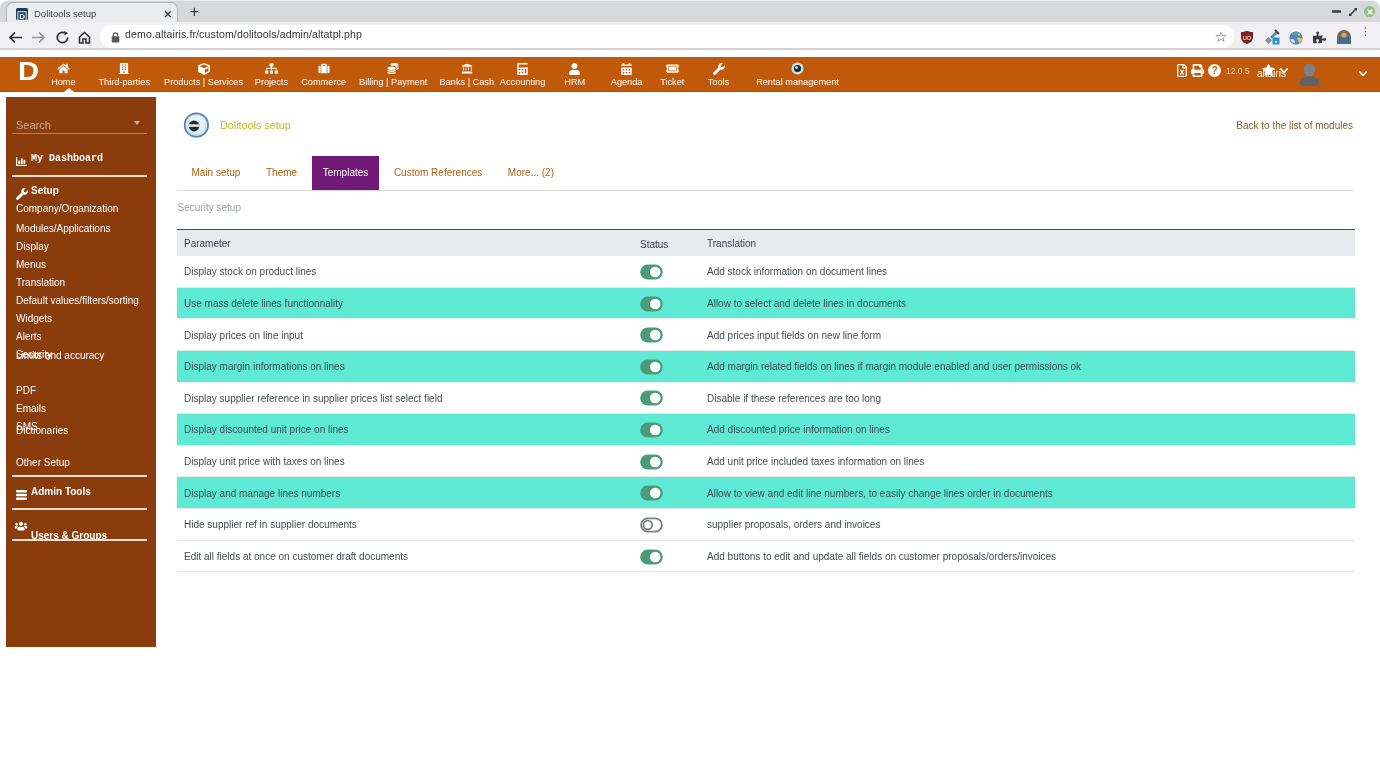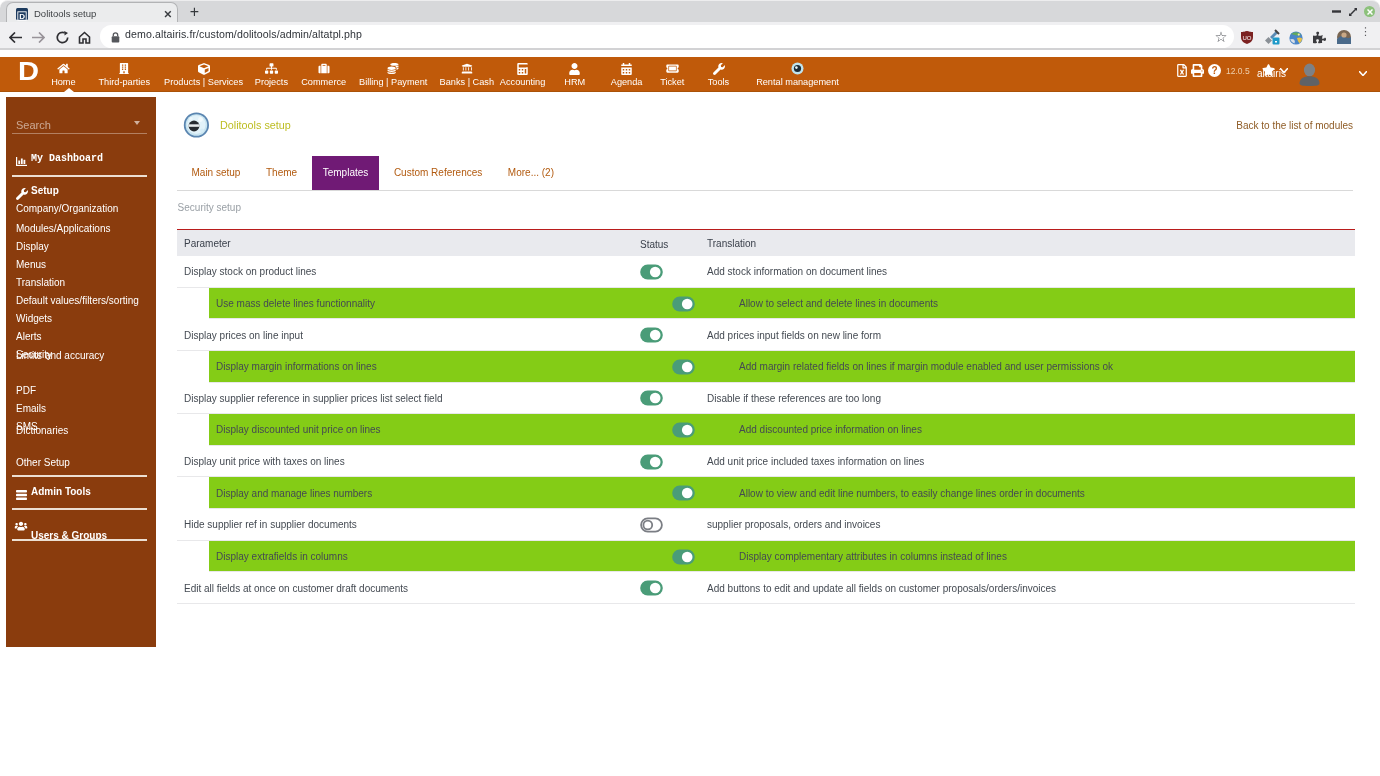--- a/index.html
+++ b/index.html
@@ -44,21 +44,21 @@
   #tabs { position:absolute; left:178.7px; top:156px; height:34px; }
   .ctab { display:inline-block; vertical-align:top; height:34px; line-height:34px; padding:0 11px;
     margin:0 1.8px; font-size:10px; color:#b25a0f; }
   .ctab.active { background:#701a75; color:#fff; }
   #tabline { position:absolute; left:177px; top:190px; width:1176px; height:1px; background:#d9d9d9; }
   #tsetup { position:absolute; left:177.6px; top:202px; font-size:10px; color:#9aa0a6; }
   
   #tbl { position:absolute; left:176.5px; top:229px; width:1178.5px; font-size:10px; color:#444a52; }
   #thead { position:relative; height:27px; background:#e9eaee; color:#3b414c; border-top:1px solid #b91c1c; }
   .trow { height:31.64px; border-bottom:1px solid #e8e8ea; position:relative; }
-  .trow.even { background:#84cc16;margin-left:32px; }
+  .trow.even { background:#5eead4; }
   .c1 { position:absolute; left:7.5px; top:50%; transform:translateY(-50%); white-space:nowrap; }
   .c2 { position:absolute; left:463.5px; top:52%; transform:translateY(-50%); }
   .c2 svg { display:block; }
   .c3 { position:absolute; left:530.5px; top:50%; transform:translateY(-50%); white-space:nowrap; }
   #thead .c1,#thead .c2,#thead .c3 { white-space:nowrap; }
 </style>
 </head>
 <body>
 
 <div id="tabbar">
@@ -420,30 +420,20 @@
   <div class="trow">
       <span class="c1">Hide supplier ref in supplier documents</span>
       <span class="c2">
         <svg class="tgoff" width="23" height="16" viewBox="0 0 23 16">
           <rect x="1.1" y="1.4" width="20.8" height="13.2" rx="6.6" fill="#fff" stroke="#7b7e84" stroke-width="1.8"></rect>
           <circle cx="7.8" cy="8" r="4.4" fill="#fff" stroke="#7b7e84" stroke-width="1.8"></circle>
         </svg>
       </span>
       <span class="c3">supplier proposals, orders and invoices</span>
     </div>
-  <div class="trow even">
-      <span class="c1">Display extrafields in columns</span>
-      <span class="c2">
-        <svg class="tgon" width="23" height="16" viewBox="0 0 23 16">
-          <rect x="0.2" y="0.5" width="22.6" height="15" rx="7.5" fill="#4a9c78"></rect>
-          <circle cx="15.2" cy="8" r="5.3" fill="#fff"></circle>
-        </svg>
-      </span>
-      <span class="c3">Display complementary attributes in columns instead of lines</span>
-    </div>
   <div class="trow">
       <span class="c1">Edit all fields at once on customer draft documents</span>
       <span class="c2">
         <svg class="tgon" width="23" height="16" viewBox="0 0 23 16">
           <rect x="0.2" y="0.5" width="22.6" height="15" rx="7.5" fill="#4a9c78"></rect>
           <circle cx="15.2" cy="8" r="5.3" fill="#fff"></circle>
         </svg>
       </span>
       <span class="c3">Add buttons to edit and update all fields on customer proposals/orders/invoices</span>
     </div>

